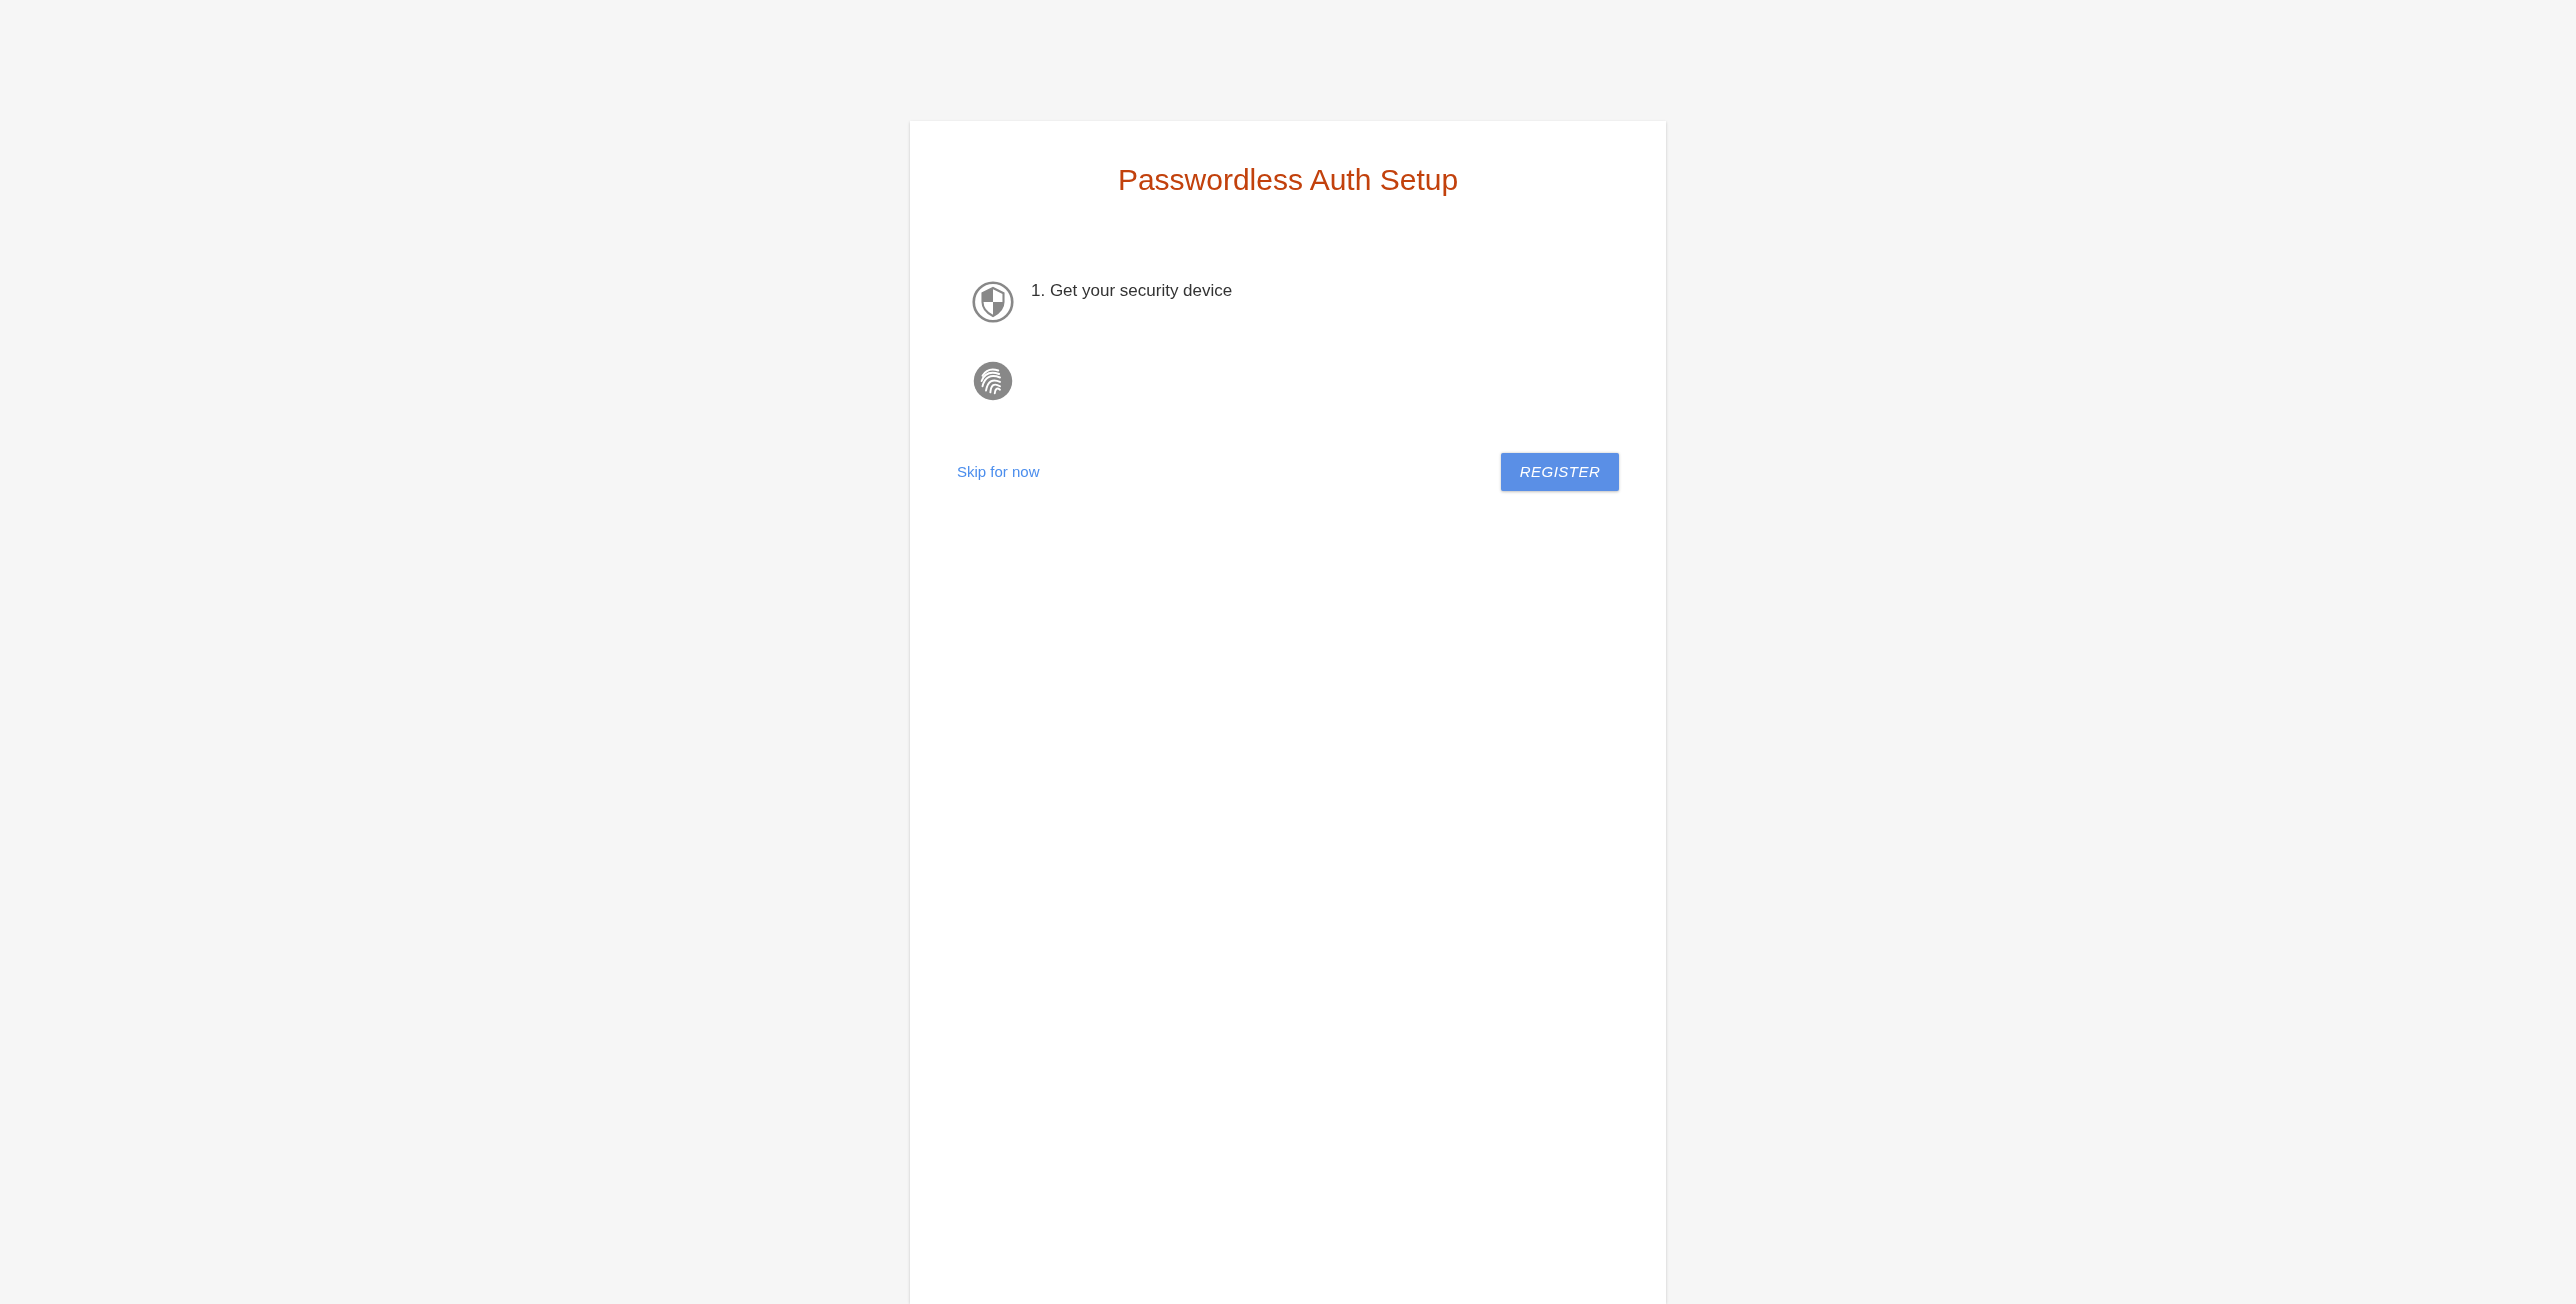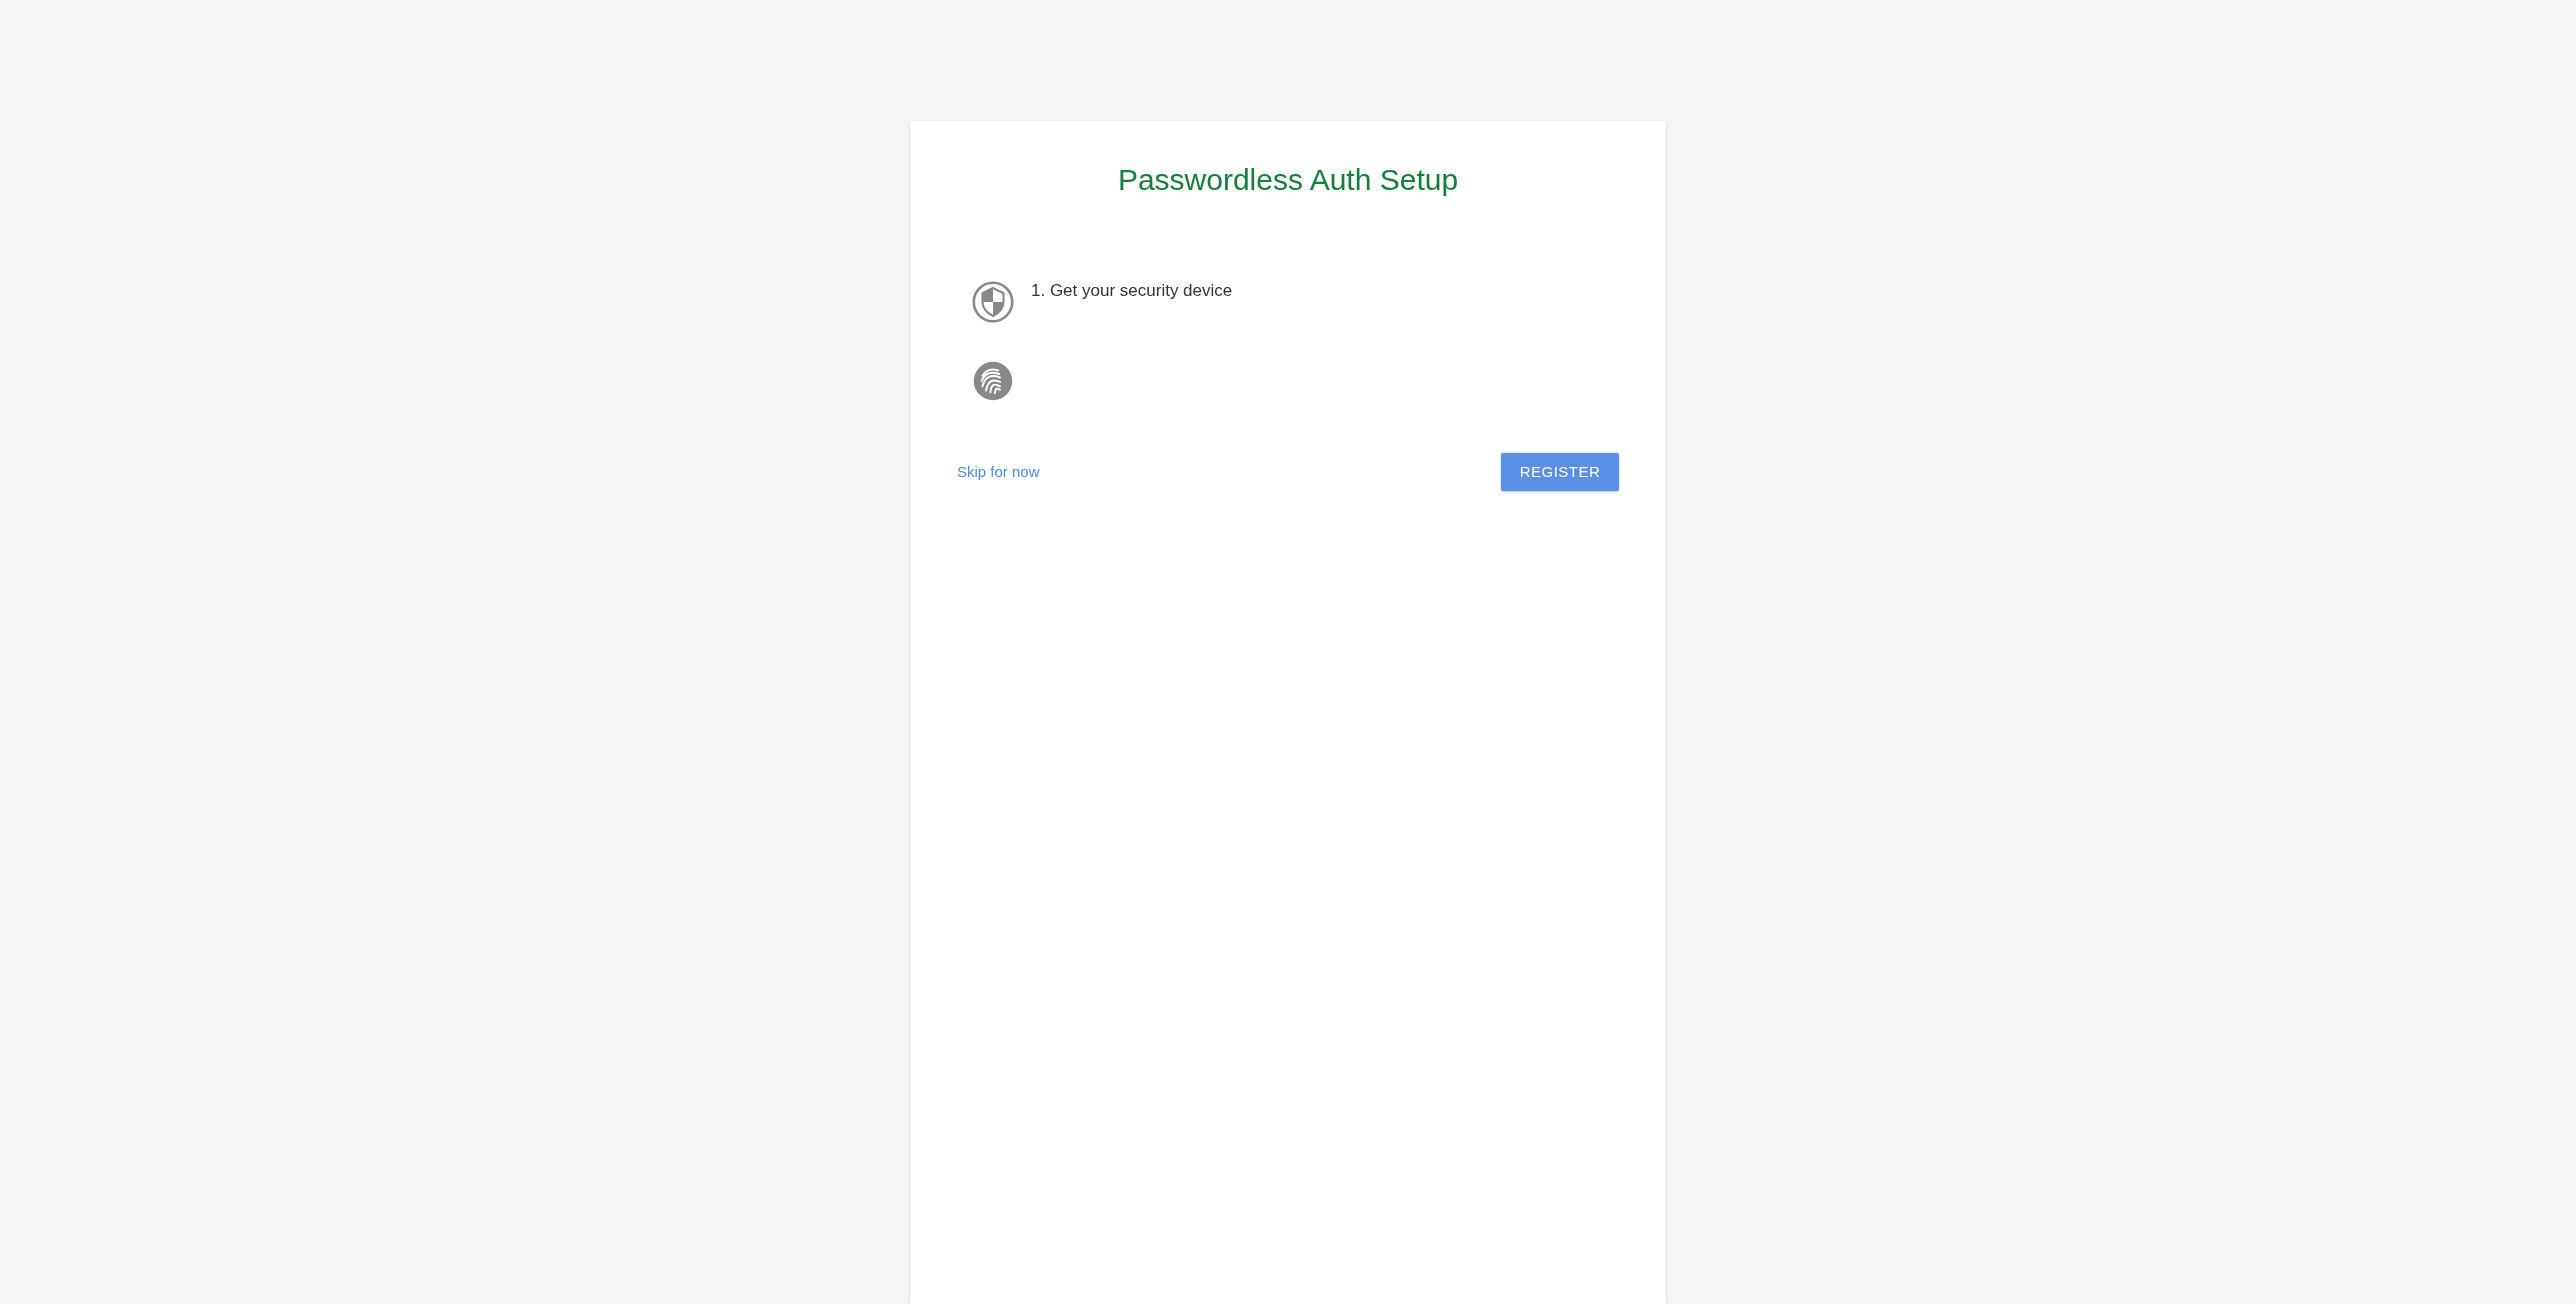--- a/index.html
+++ b/index.html
@@ -19,21 +19,21 @@
     .card {
       background-color: #ffffff;
       width: 756px;
       box-shadow: 0 0.9px 2.8px rgba(0,0,0,0.2);
       padding: 42px 47px 42px 47px;
     }
     .title {
       text-align: center;
       font-size: 30px;
       font-weight: 400;
-      color: #15803d;
+      color: #c2410c;
       margin-bottom: 84px;
     }
     .step {
       display: flex;
       align-items: flex-start;
       gap: 17px;
       margin-bottom: 37px;
       padding-left: 15px;
     }
     .step-icon {
@@ -76,20 +76,21 @@
     .register-btn {
       background-color: #5a8fe6;
       color: #ffffff;
       border: none;
       padding: 10.3px 18.7px;
       font-size: 15px;
       letter-spacing: 0.5px;
       cursor: pointer;
       box-shadow: 0 0.9px 2.8px rgba(0,0,0,0.25);
       border-radius: 1.9px;
+      font-style: italic;
     }
   </style>
 </head>
 <body>
 
 <div class="card">
   <h1 class="title">Passwordless Auth Setup</h1>
 
   <div class="step">
     <div class="step-icon">

